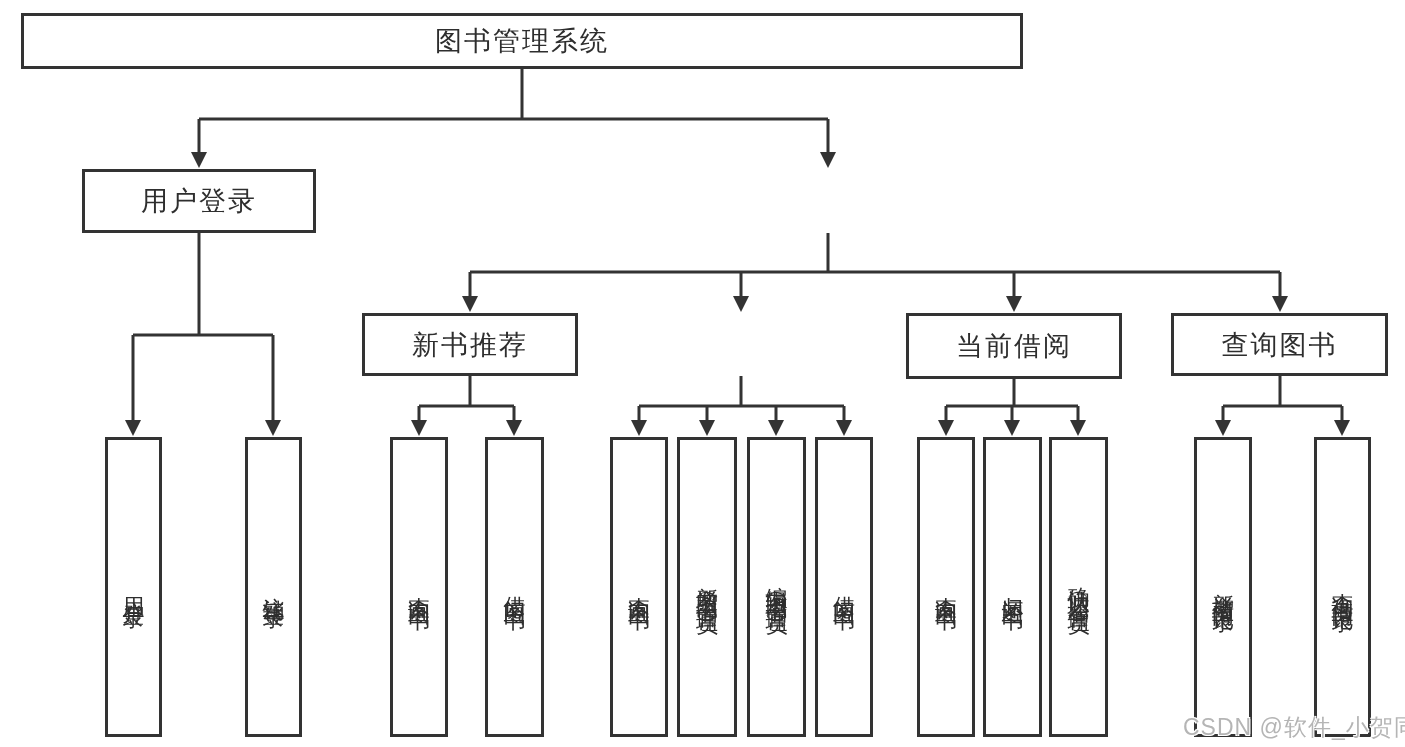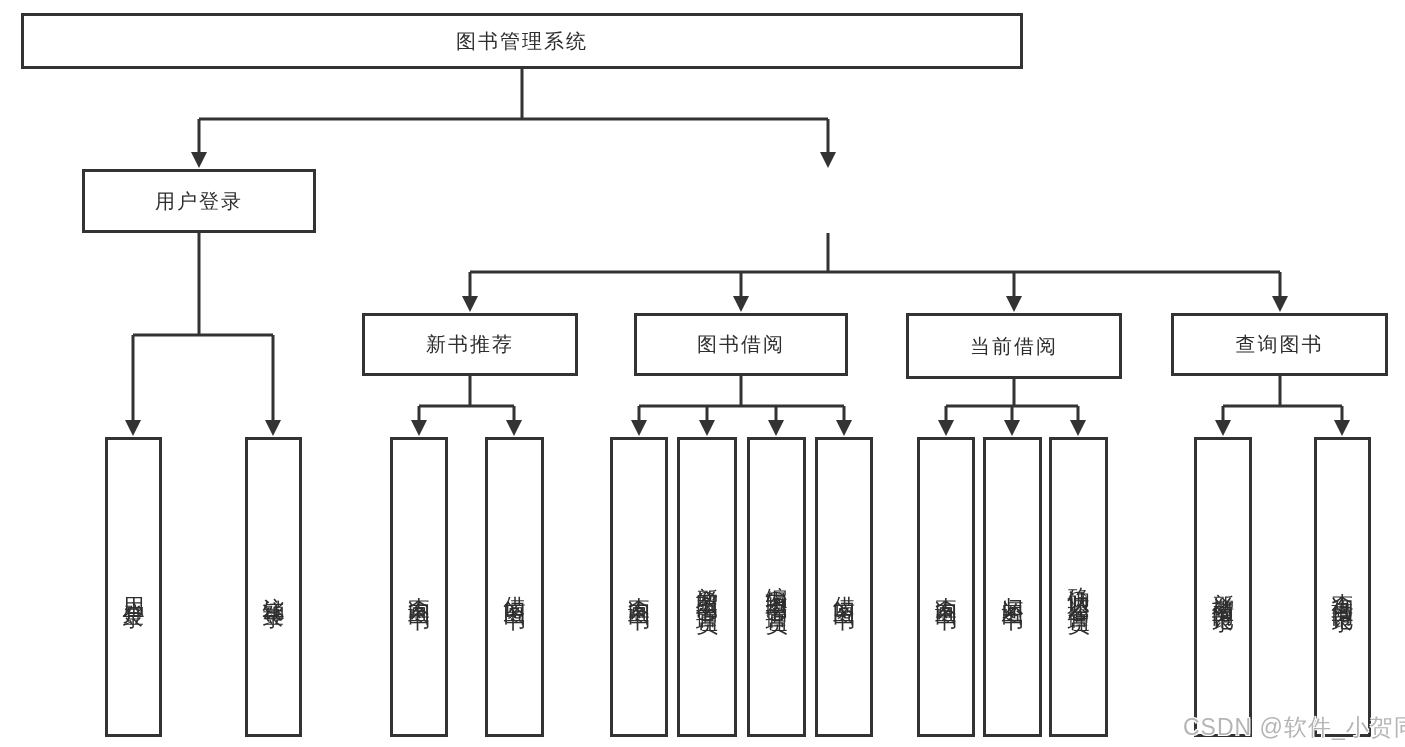--- a/index.html
+++ b/index.html
@@ -16,21 +16,21 @@
     font-family:"Liberation Sans","DejaVu Sans",sans-serif;
     overflow:hidden;
   }
   #connectors{position:absolute;left:0;top:0;width:1405px;height:747px;}
   .hbox{
     position:absolute;
     box-sizing:border-box;
     border:3px solid var(--line);
     background:var(--bg);
     display:flex;align-items:center;justify-content:center;
-    font-size:20px;color:var(--text);
+    font-size:27px;color:var(--text);
     letter-spacing:2px;
     white-space:nowrap;
     z-index:2;
   }
   .vbox{
     position:absolute;
     top:437px;height:300px;
     box-sizing:border-box;
     border:3px solid var(--line);
     background:var(--bg);
@@ -113,21 +113,20 @@
       <polygon points="1215,420 1231,420 1223,436"></polygon>
       <polygon points="1334,420 1350,420 1342,436"></polygon>
     </g>
   </svg>
 
   <div class="hbox" style="left:21px;top:13px;width:1002px;height:56px;">图书管理系统</div>
 
   <div class="hbox" style="left:82px;top:169px;width:234px;height:64px;">用户登录</div>
 
   <div class="hbox" style="left:362px;top:313px;width:216px;height:63px;">新书推荐</div>
-  <div class="hbox" style="left:634px;top:313px;width:214px;height:63px;">图书借阅</div>
   <div class="hbox" style="left:906px;top:313px;width:216px;height:66px;">当前借阅</div>
   <div class="hbox" style="left:1171px;top:313px;width:217px;height:63px;">查询图书</div>
 
   <div class="vbox" style="left:105px;width:57px;">用户登录</div>
   <div class="vbox" style="left:245px;width:57px;">注销登录</div>
 
   <div class="vbox" style="left:390px;width:58px;">查询图书</div>
   <div class="vbox" style="left:485px;width:59px;">借阅图书</div>
 
   <div class="vbox" style="left:610px;width:58px;">查询图书</div>

